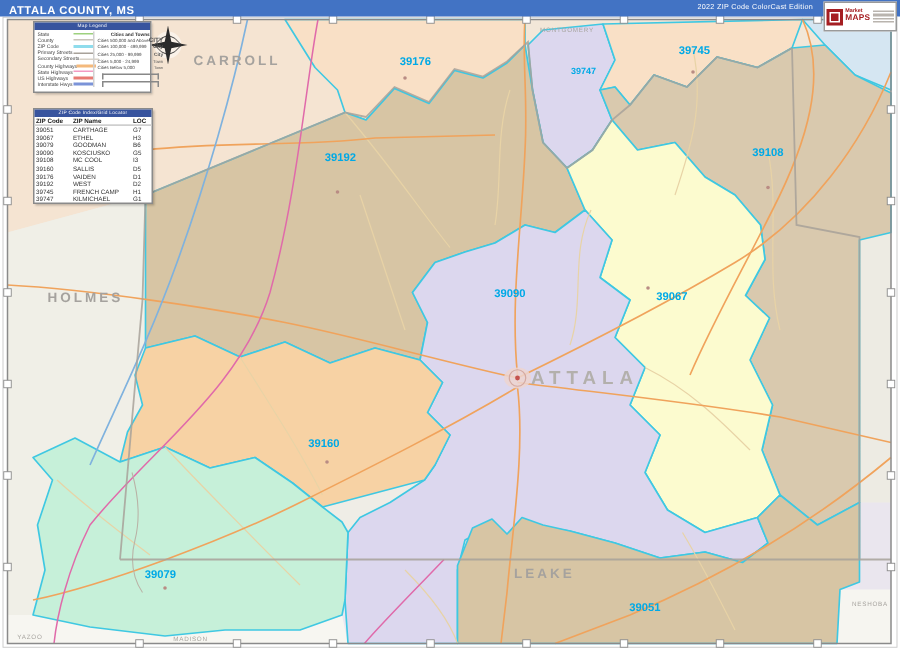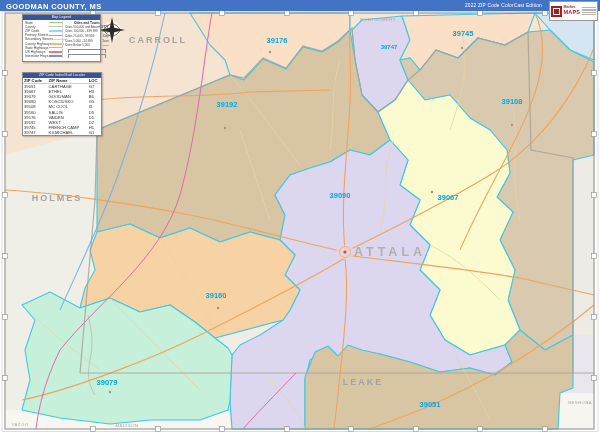--- a/index.html
+++ b/index.html
@@ -200,21 +200,21 @@
       <rect x="591.5" y="70.5" width="5" height="5"></rect>
         <rect x="591.5" y="131.5" width="5" height="5"></rect>
       <rect x="591.5" y="192.5" width="5" height="5"></rect>
         <rect x="591.5" y="253.5" width="5" height="5"></rect>
       <rect x="591.5" y="314.5" width="5" height="5"></rect>
         <rect x="591.5" y="375.5" width="5" height="5"></rect>
     </g>
   </svg>
 
   <div id="titlebar">
-    <span id="county-title">GOODMAN COUNTY, MS</span>
+    <span id="county-title">ATTALA COUNTY, MS</span>
     <span id="edition">2022 ZIP Code ColorCast Edition</span>
   </div>
   <div id="logo">
     <div class="sq"></div>
     <div class="brand">
       <span class="b1">Market</span>
       <span class="b2">MAPS</span>
     </div>
     <div class="mini">
         <div></div>

